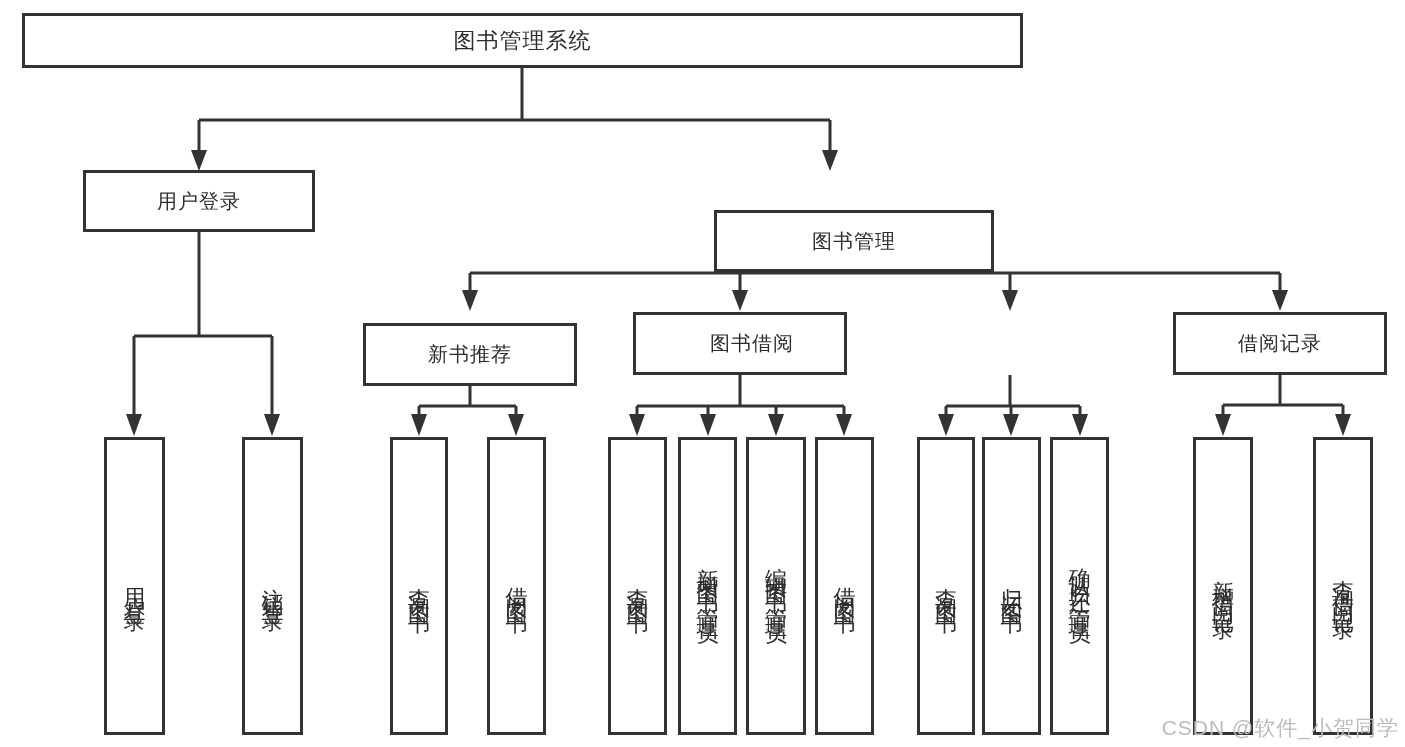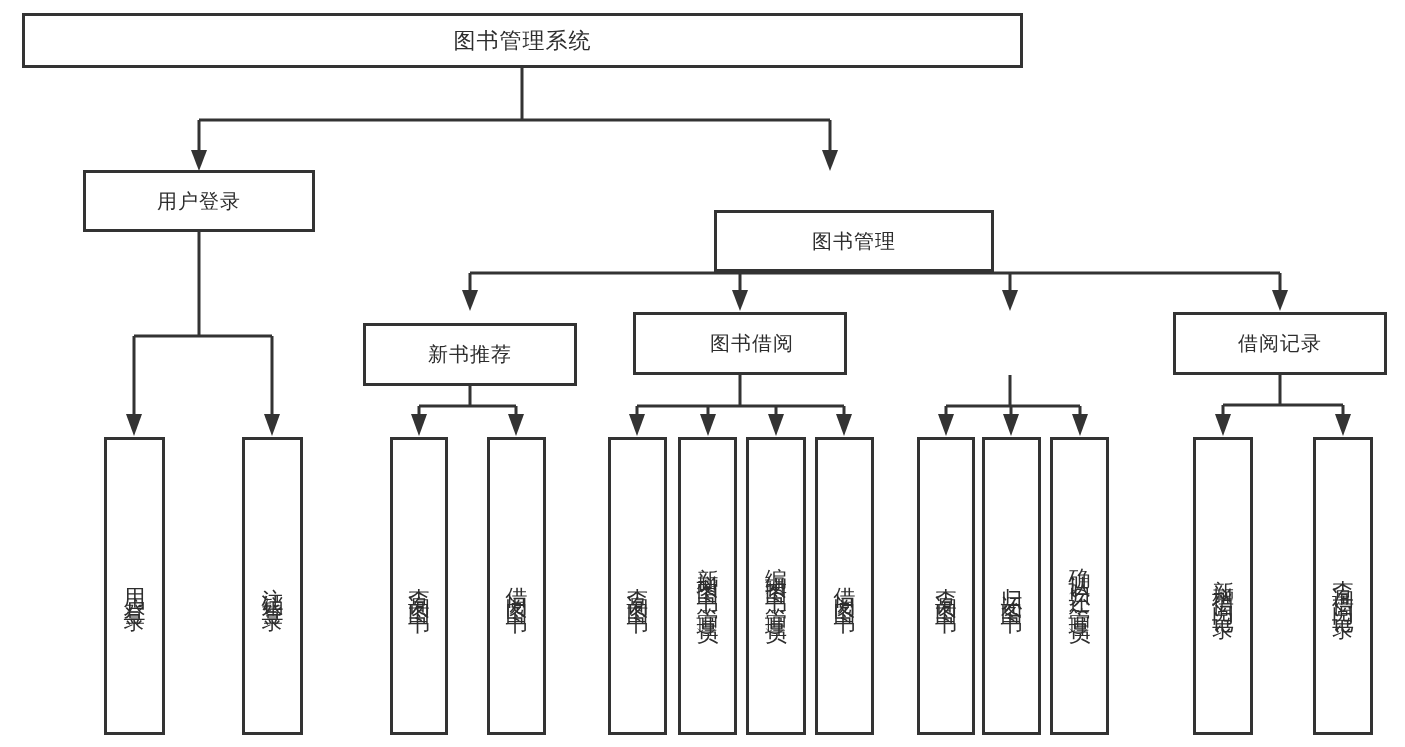--- a/index.html
+++ b/index.html
@@ -151,14 +151,15 @@
     <span>确认归还（管理员）</span>
   </div>
 
   <div class="vnode" style="left:1193px; width:60px;">
     <span>新增借阅记录</span>
   </div>
   <div class="vnode" style="left:1313px; width:60px;">
     <span>查询借阅记录</span>
   </div>
 
+  <div class="watermark">CSDN @软件_小贺同学</div>
 
 </div>
 
 </body></html>

